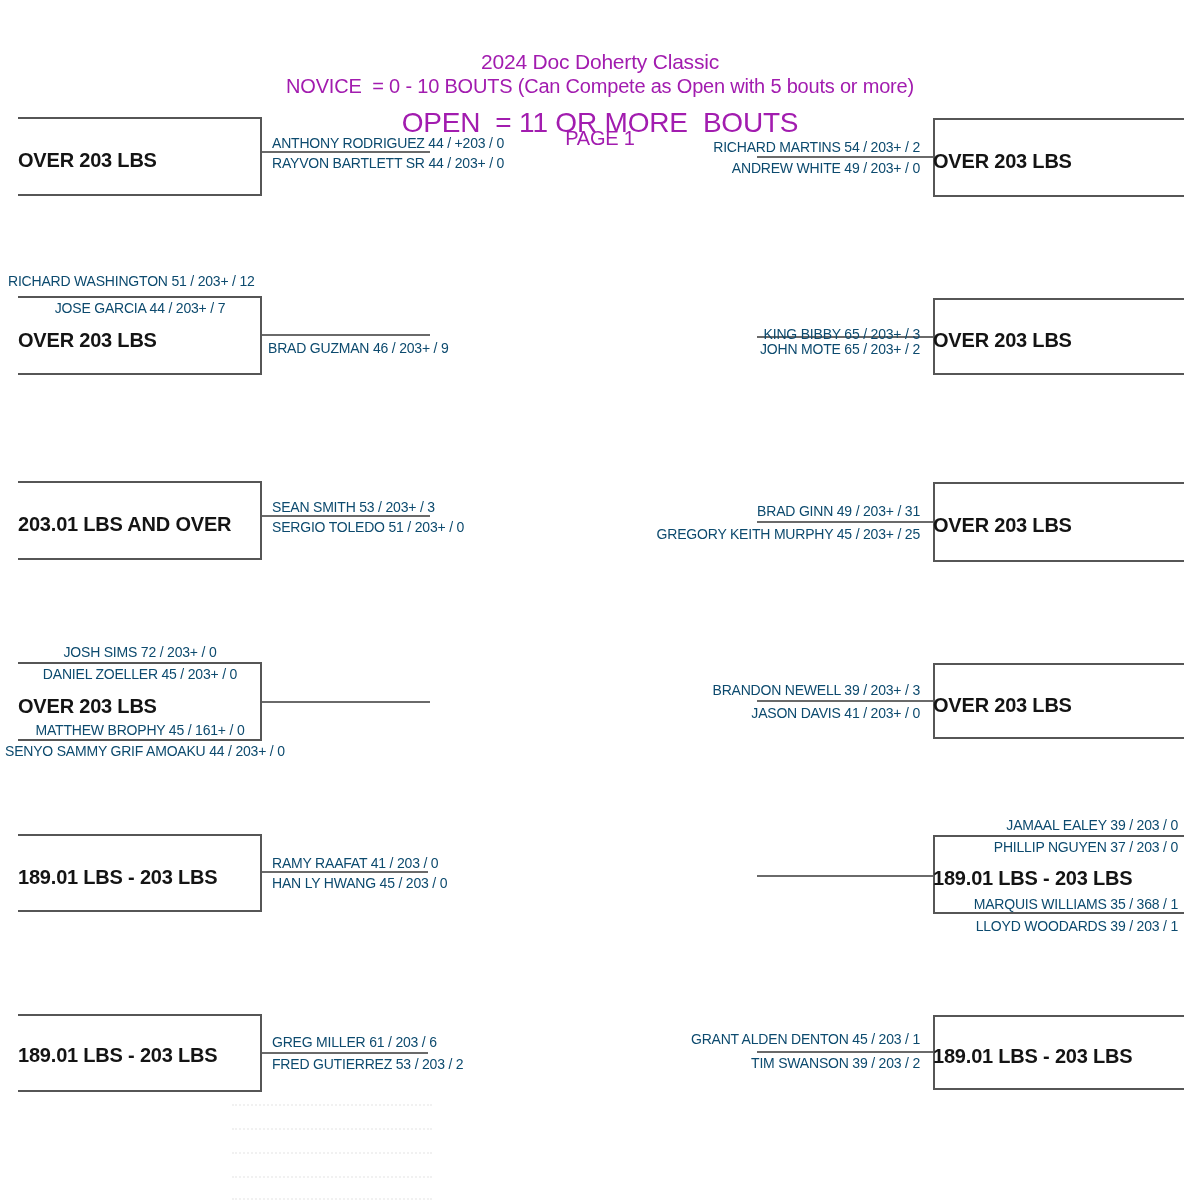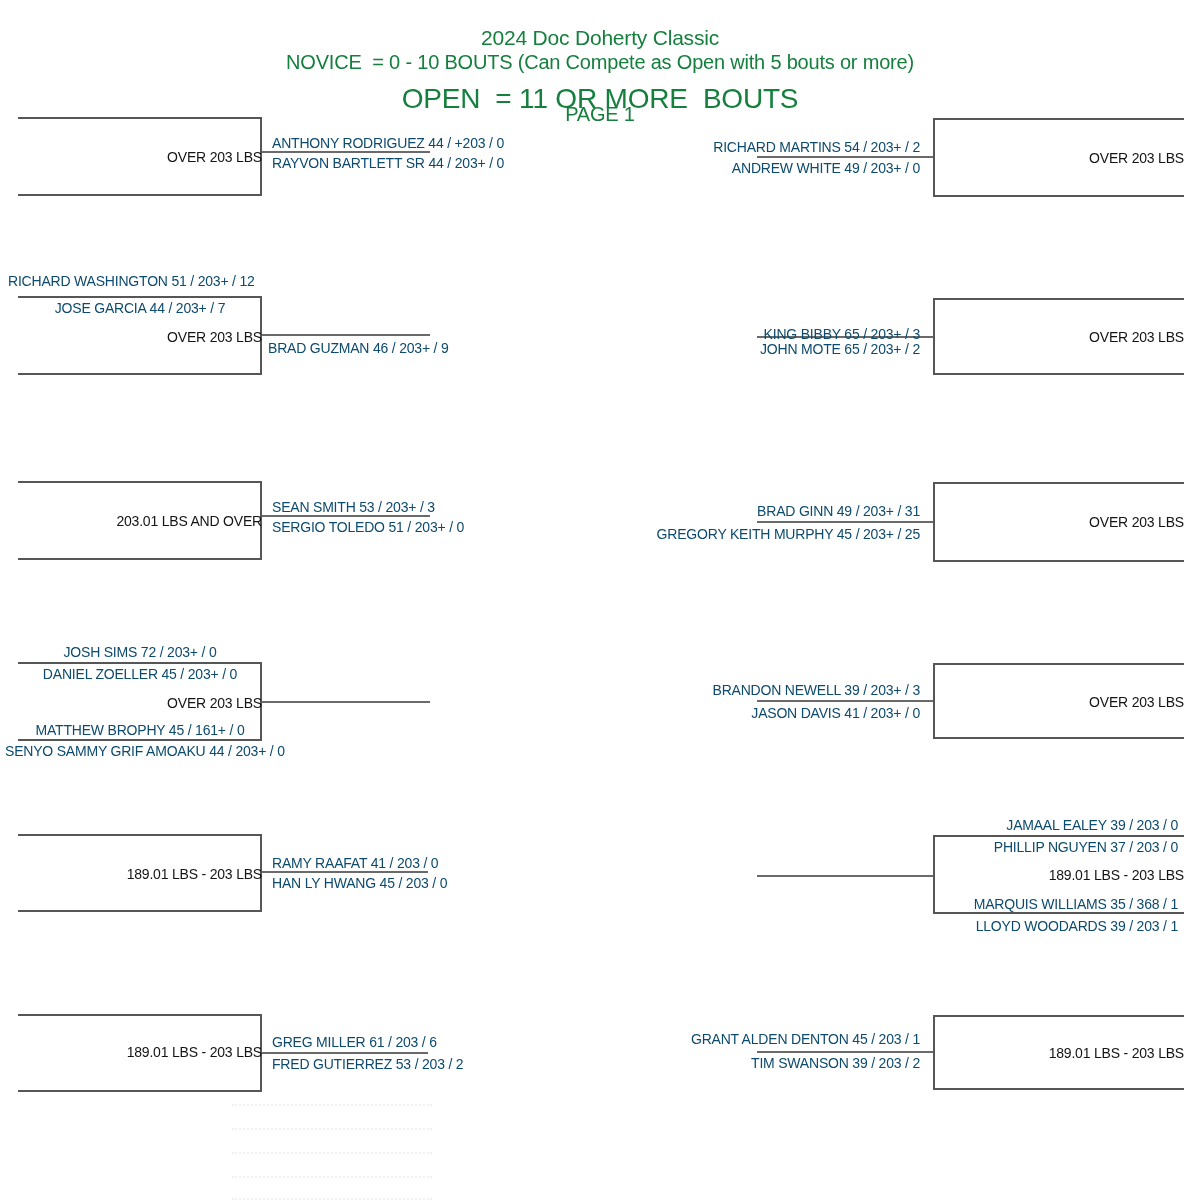--- a/index.html
+++ b/index.html
@@ -2,36 +2,36 @@
 <html><head>
 <meta charset="utf-8">
 <style>
   html,body { margin:0; padding:0; background:#ffffff; }
   .sheet {
     position:relative; width:1200px; height:1200px; background:#ffffff;
     font-family:"Liberation Sans", sans-serif; overflow:hidden;
   }
   .hdr {
     position:absolute; left:0; width:1200px; text-align:center;
-    color:#15803d; white-space:pre; letter-spacing:-0.2px;
+    color:#a21caf; white-space:pre; letter-spacing:-0.2px;margin-top:24px;
   }
   .hdr.t1 { top:26px;  font-size:21px; }
   .hdr.t2 { top:51px;  font-size:20px; }
   .hdr.t3 { top:83px;  font-size:28px; }
   .hdr.t4 { top:103px; font-size:20px; }
 
   .box {
     position:absolute; box-sizing:border-box;
   }
   .box.open-left  { border:2px solid #565656; border-left:none; }
   .box.open-right { border:2px solid #565656; border-right:none; }
 
   .wlabel {
-    position:absolute; font-weight:normal; font-size:14px; color:#141414;
-    text-align:right; white-space:nowrap; letter-spacing:-0.2px;
+    position:absolute; font-weight:bold; font-size:20px; color:#141414;
+    text-align:left; white-space:nowrap; letter-spacing:-0.2px;
   }
   .name {
     position:absolute; font-weight:normal; font-size:14px; color:#0c4a6e;
     white-space:nowrap; letter-spacing:-0.2px; line-height:16px;
   }
   .name.r { text-align:center; }
   .name.c { text-align:center; }
   .hline {
     position:absolute; height:0; border-top:2px solid #6a6a6a;
   }

